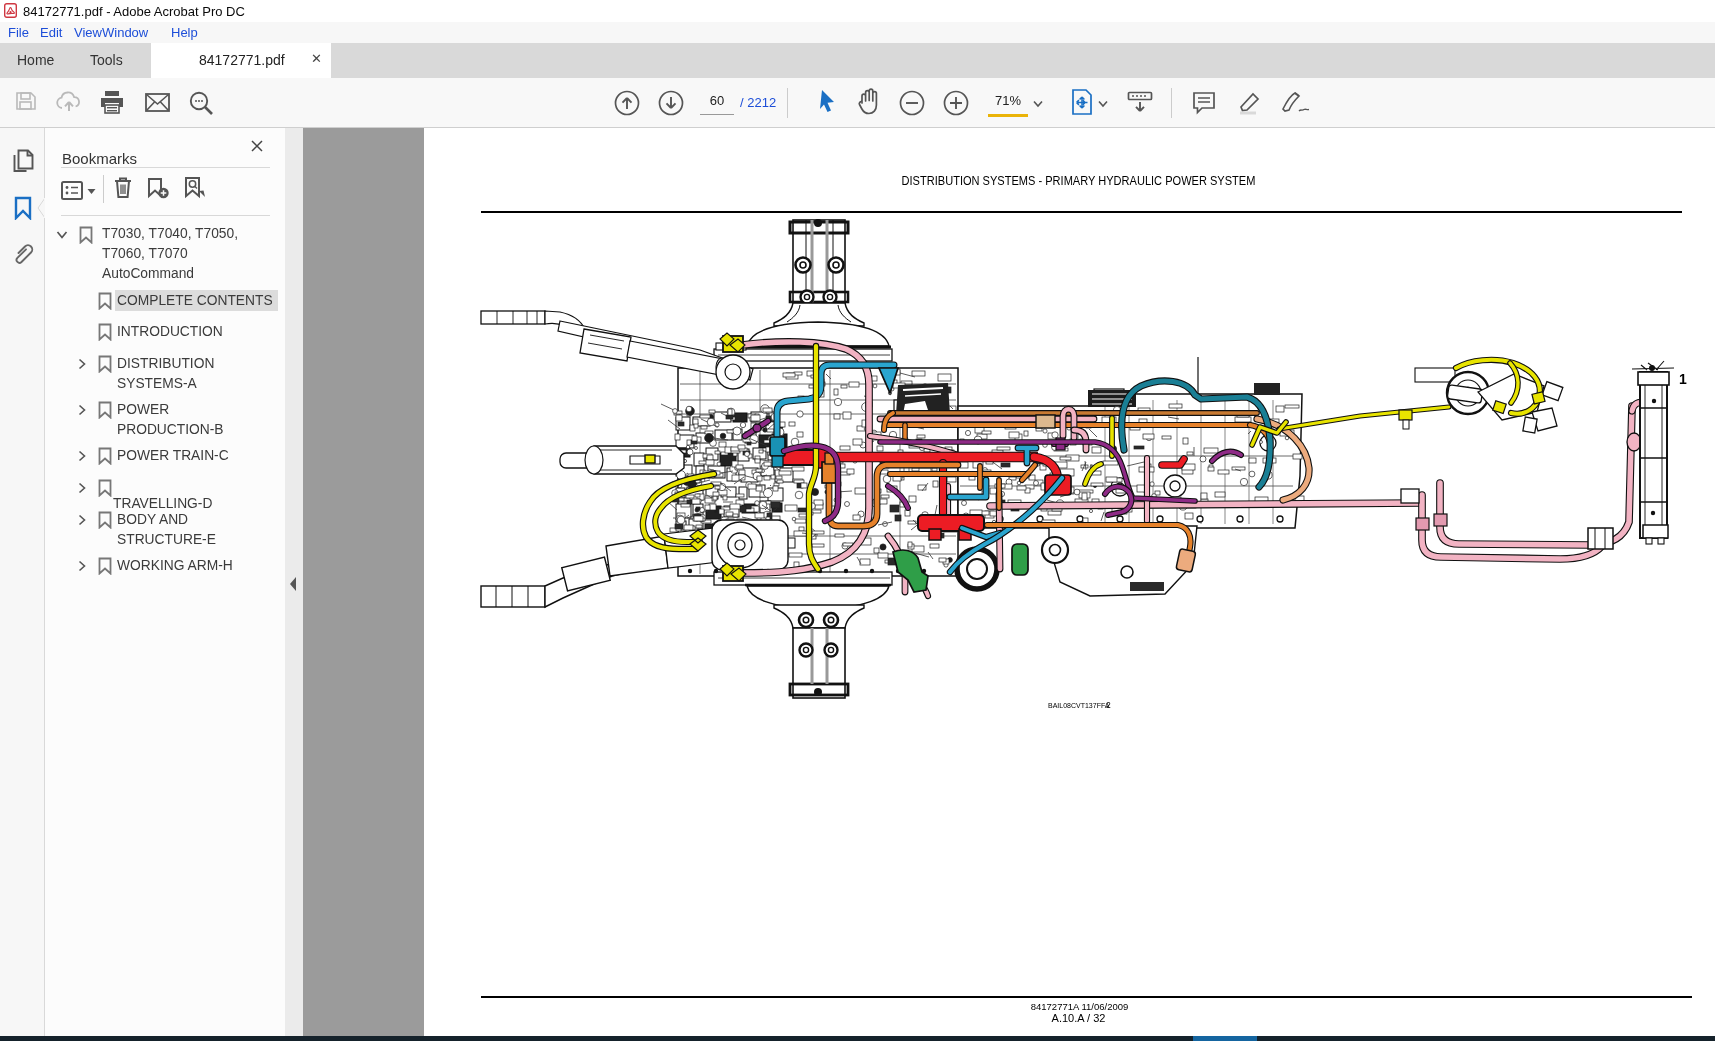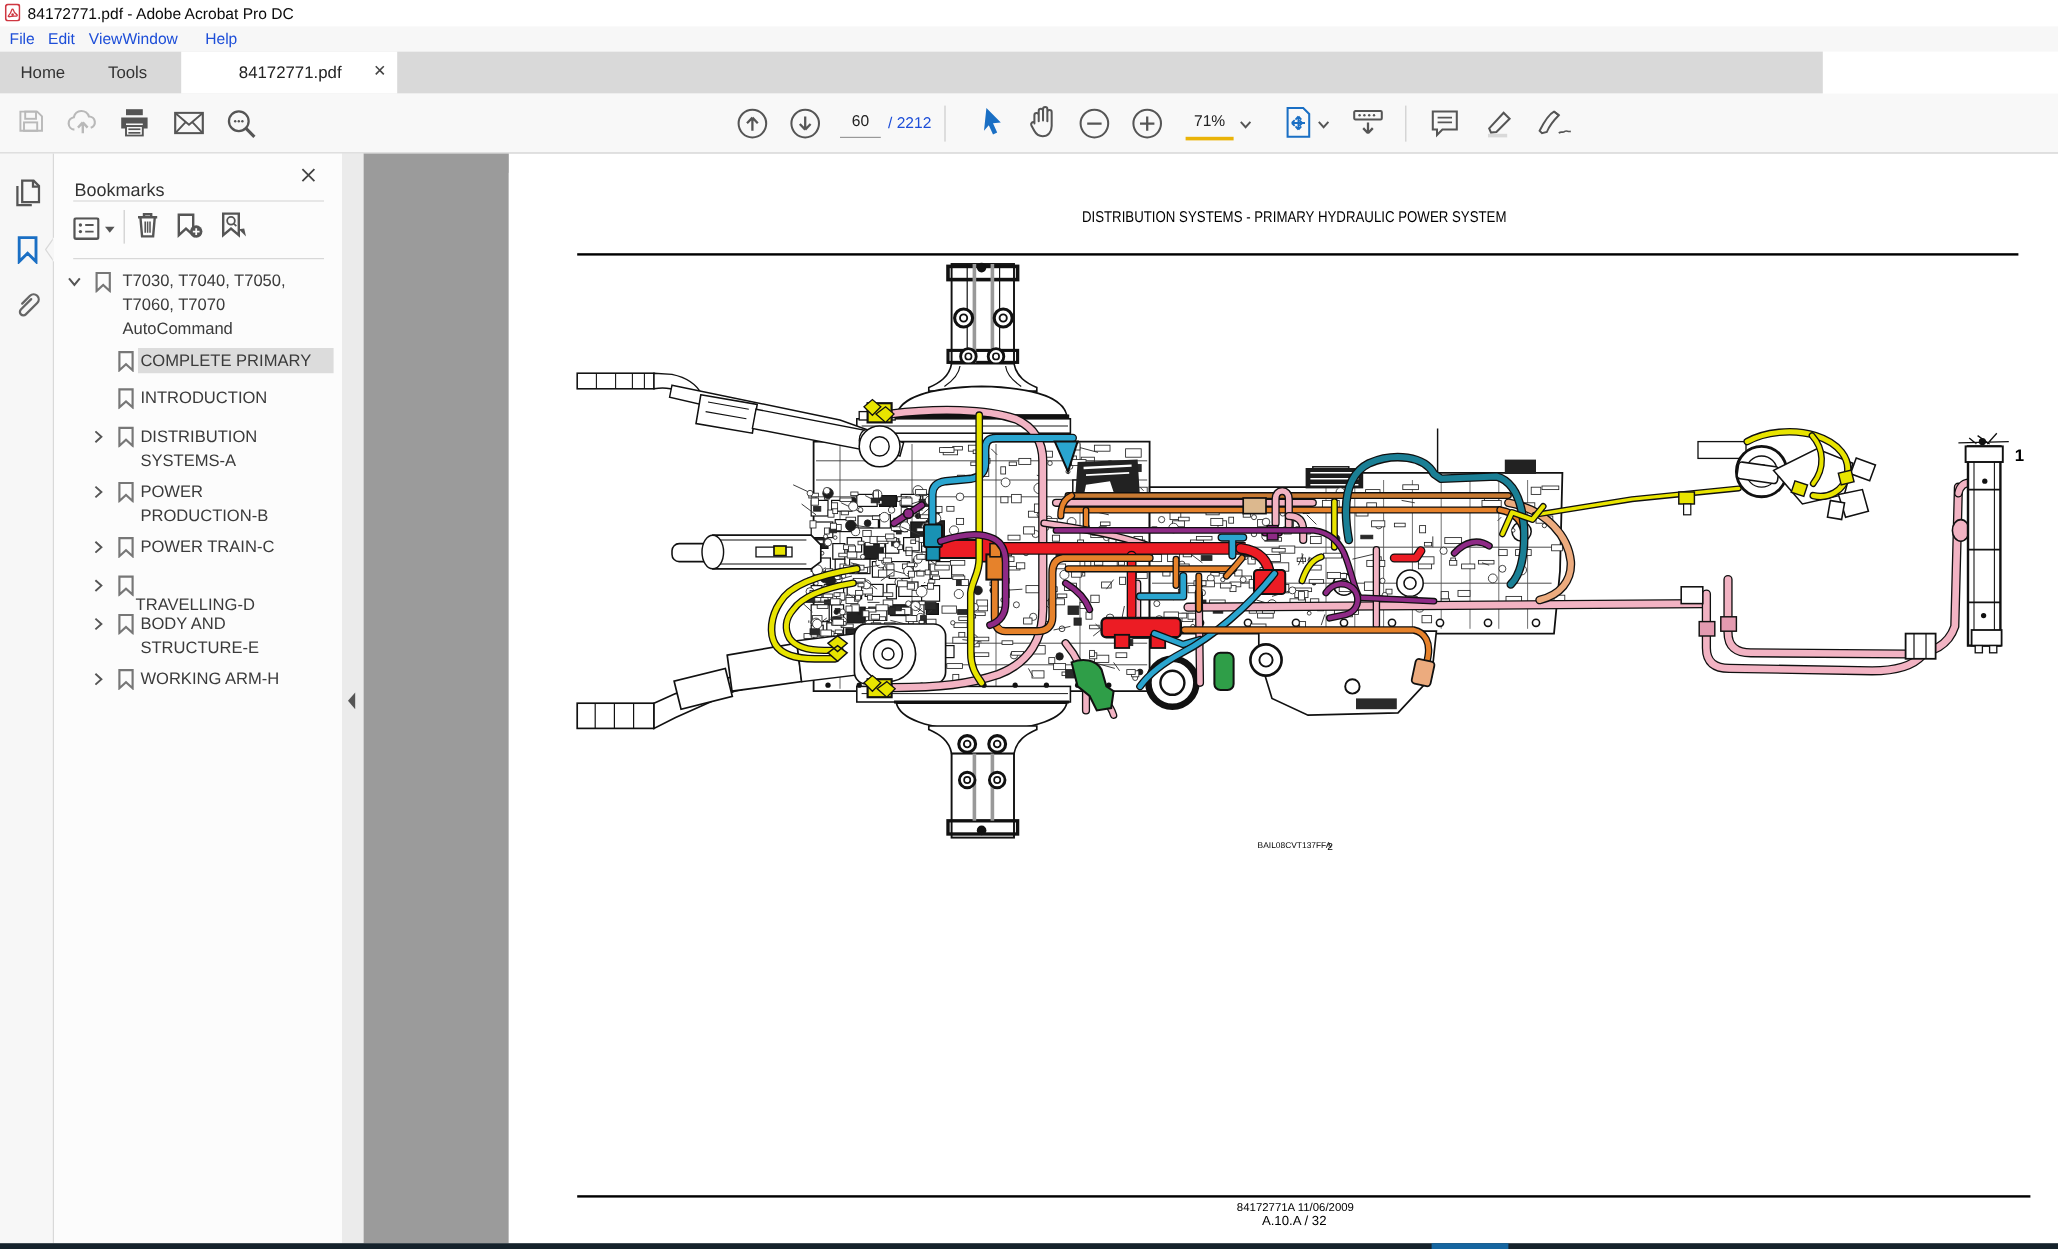--- a/index.html
+++ b/index.html
@@ -2,21 +2,21 @@
 <html><head>
 <meta charset="utf-8">
 <style>
 html,body{margin:0;padding:0;width:1715px;height:1041px;overflow:hidden;
  font-family:"Liberation Sans",sans-serif;-webkit-font-smoothing:antialiased;}
 .abs{position:absolute;}
 #root{position:relative;width:1715px;height:1041px;background:#ffffff;}
 #titlebar{left:0;top:0;width:1715px;height:22px;background:#ffffff;}
 #menubar{left:0;top:22px;width:1715px;height:21px;background:#f7f7f7;}
 .menuitem{position:absolute;top:3px;font-size:13px;color:#1d4ed8;}
-#tabbar{left:0;top:43px;width:1519px;height:35px;background:#d9d9d9;}
+#tabbar{left:0;top:43px;width:1715px;height:35px;background:#d9d9d9;}
 .tabtxt{position:absolute;top:9px;font-size:14px;color:#333;}
 #activetab{position:absolute;left:151px;top:0px;width:180px;height:35px;background:#ffffff;}
 #toolbar{left:0;top:78px;width:1715px;height:49px;background:#f8f8f8;border-bottom:1px solid #cfcfcf;}
 #iconstrip{left:0;top:128px;width:44px;height:908px;background:#f7f7f7;border-right:1px solid #d9d9d9;}
 #bmpanel{left:45px;top:128px;width:240px;height:908px;background:#fcfcfc;}
 #lightstrip{left:285px;top:128px;width:18px;height:908px;background:#ebebeb;}
 #graypane{left:303px;top:128px;width:121px;height:908px;background:#9b9b9b;}
 #page{left:424px;top:144px;width:1291px;height:908px;background:#ffffff;}
 #taskbar{left:0;top:1036px;width:1715px;height:5px;background:#15222b;}
 svg{display:block;}
@@ -248,21 +248,21 @@
           <path d="M1.5 1.5 h11 v15 l-5.5 -5 l-5.5 5 z" fill="none" stroke="#777" stroke-width="1.8"></path>
         </svg>
 
       <div class="abs" style="left:57px;top:0px;width:175px;white-space:normal;">T7030, T7040, T7050, T7060, T7070 AutoCommand</div>
 
       <div class="abs" style="left:70px;top:66px;width:163px;height:21px;background:#dcdcdc;"></div>
 
       <svg class="abs" style="left:53px;top:68px" width="14" height="18" viewBox="0 0 14 18">
           <path d="M1.5 1.5 h11 v15 l-5.5 -5 l-5.5 5 z" fill="none" stroke="#777" stroke-width="1.8"></path>
         </svg>
-      <div class="abs" style="left:72px;top:67px;">COMPLETE PRIMARY</div>
+      <div class="abs" style="left:72px;top:67px;">COMPLETE CONTENTS</div>
 
       <svg class="abs" style="left:53px;top:99px" width="14" height="18" viewBox="0 0 14 18">
           <path d="M1.5 1.5 h11 v15 l-5.5 -5 l-5.5 5 z" fill="none" stroke="#777" stroke-width="1.8"></path>
         </svg>
       <div class="abs" style="left:72px;top:98px;">INTRODUCTION</div>
 
       <svg class="abs" style="left:33px;top:134px" width="8" height="12" viewBox="0 0 8 12">
           <path d="M1.5 1.5 L6.5 6 L1.5 10.5" fill="none" stroke="#555" stroke-width="1.6"></path>
         </svg>
 

